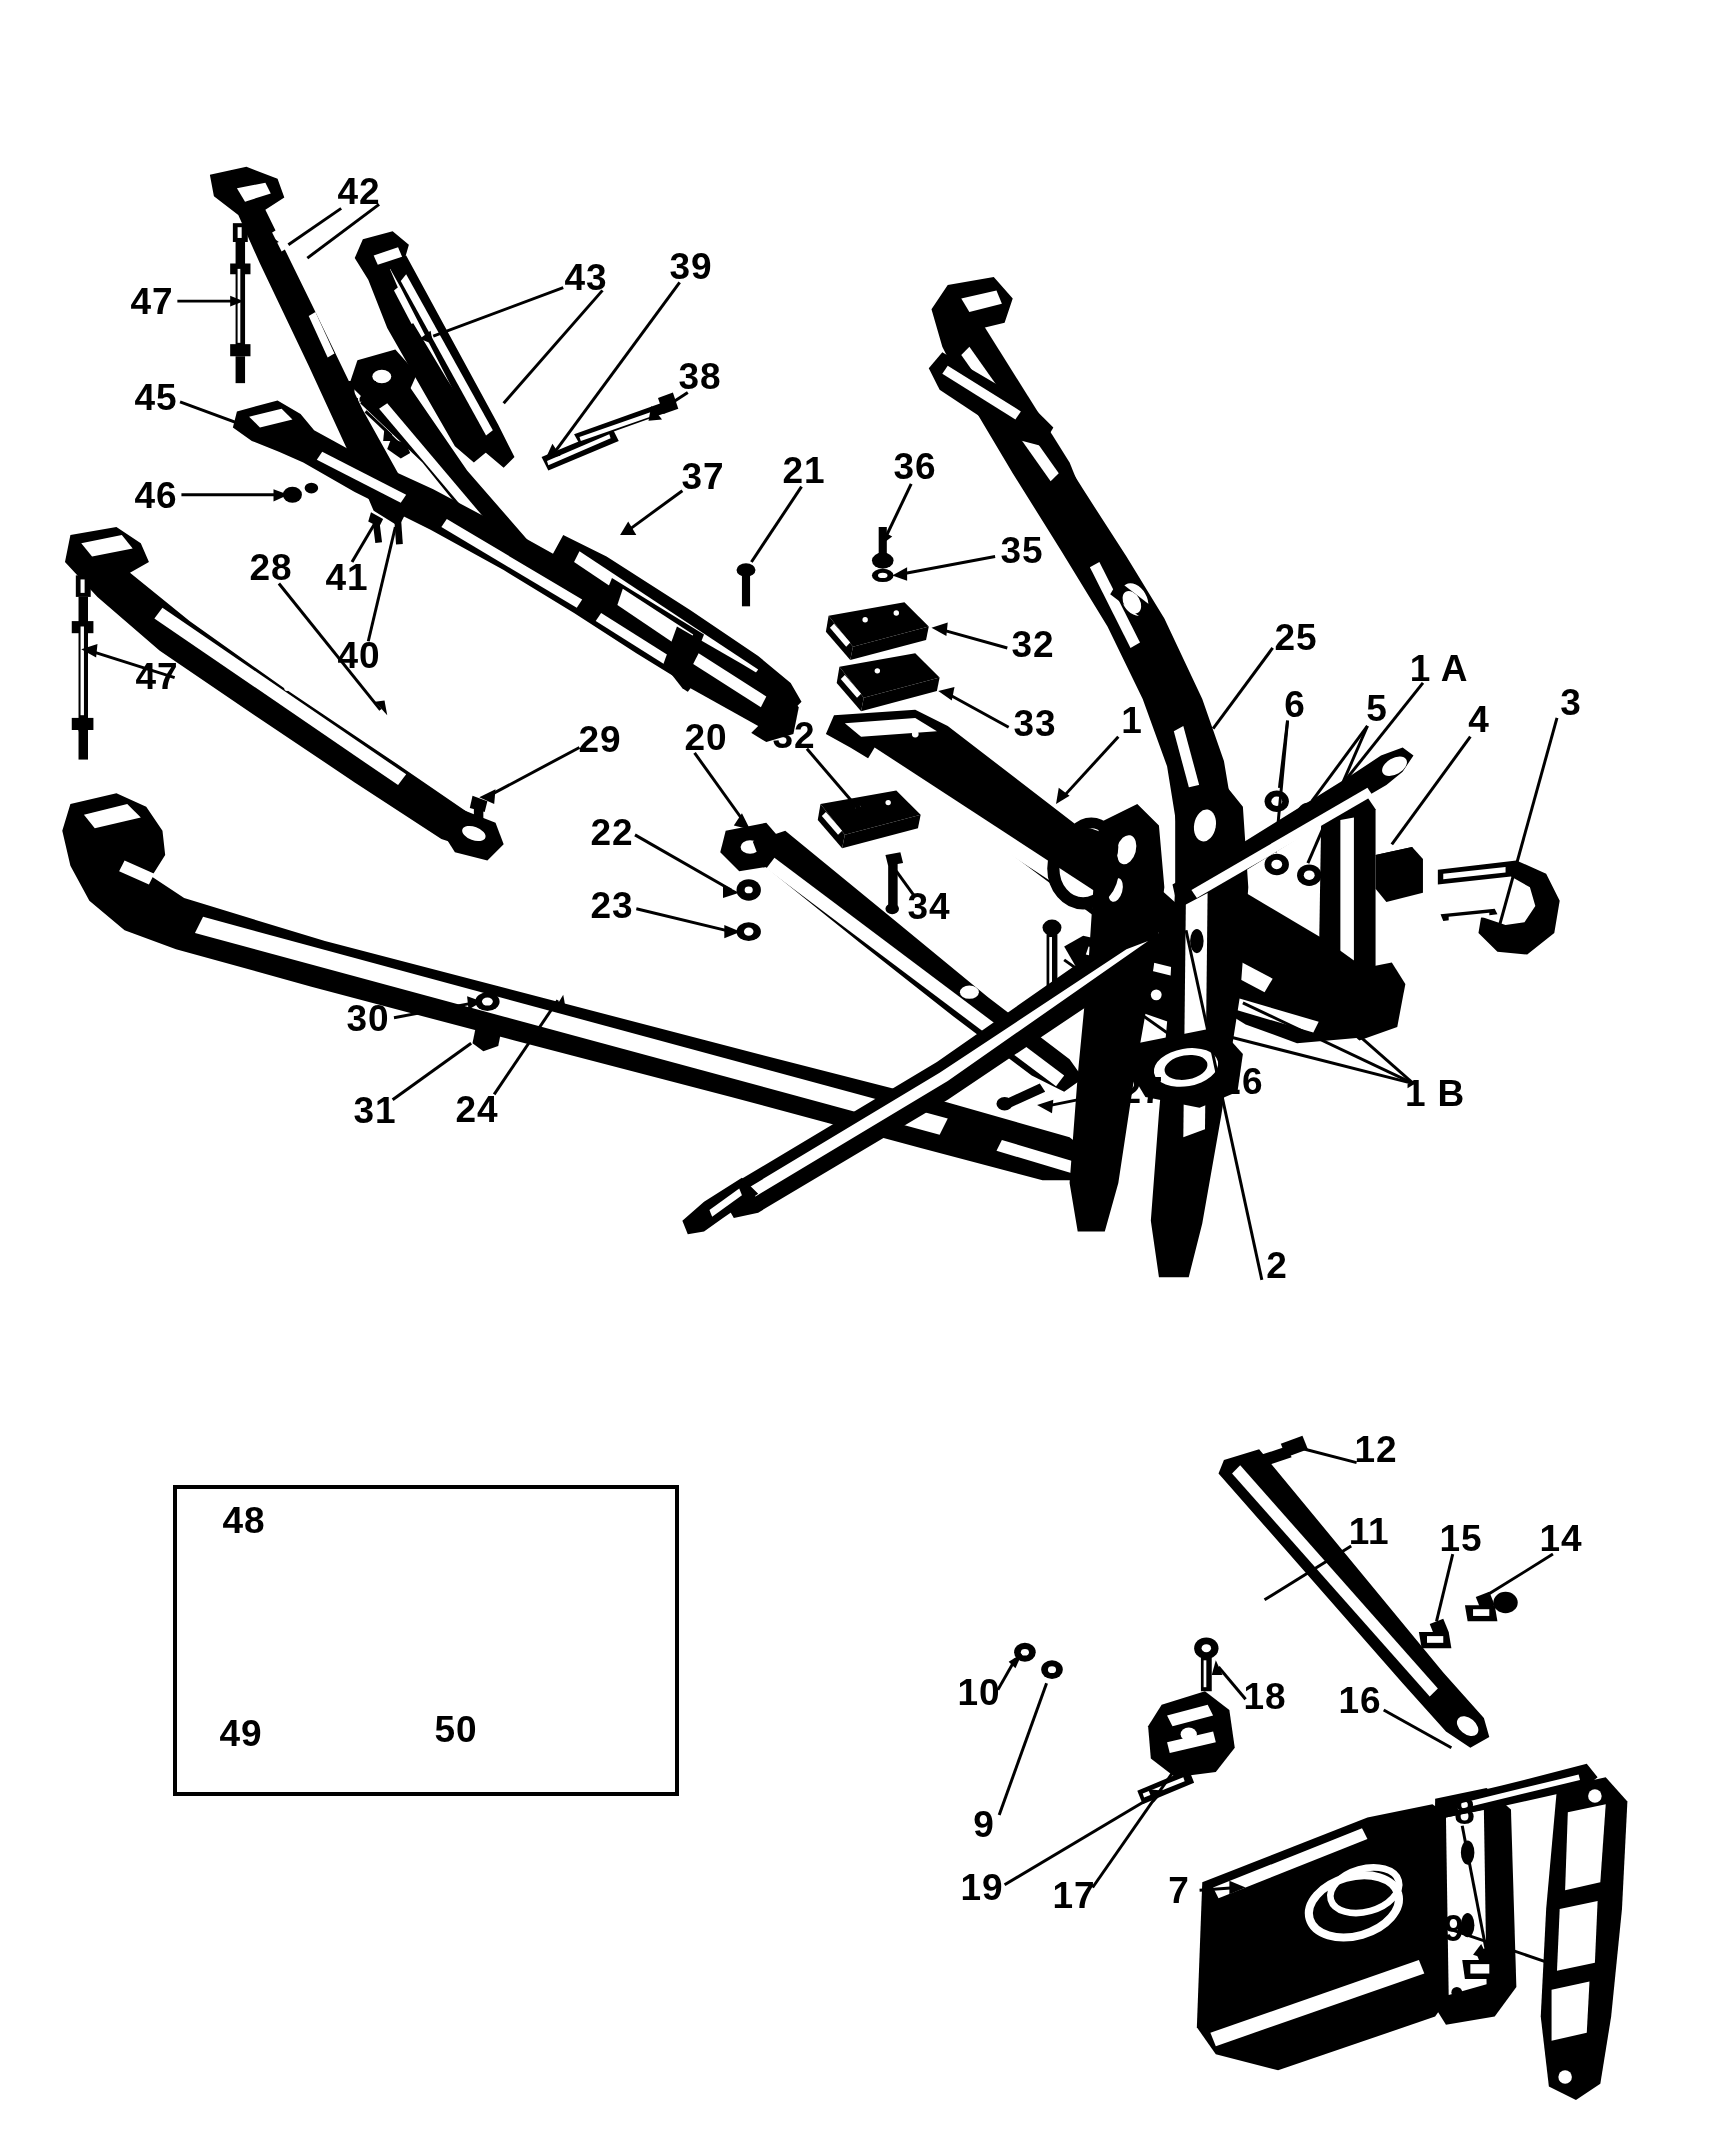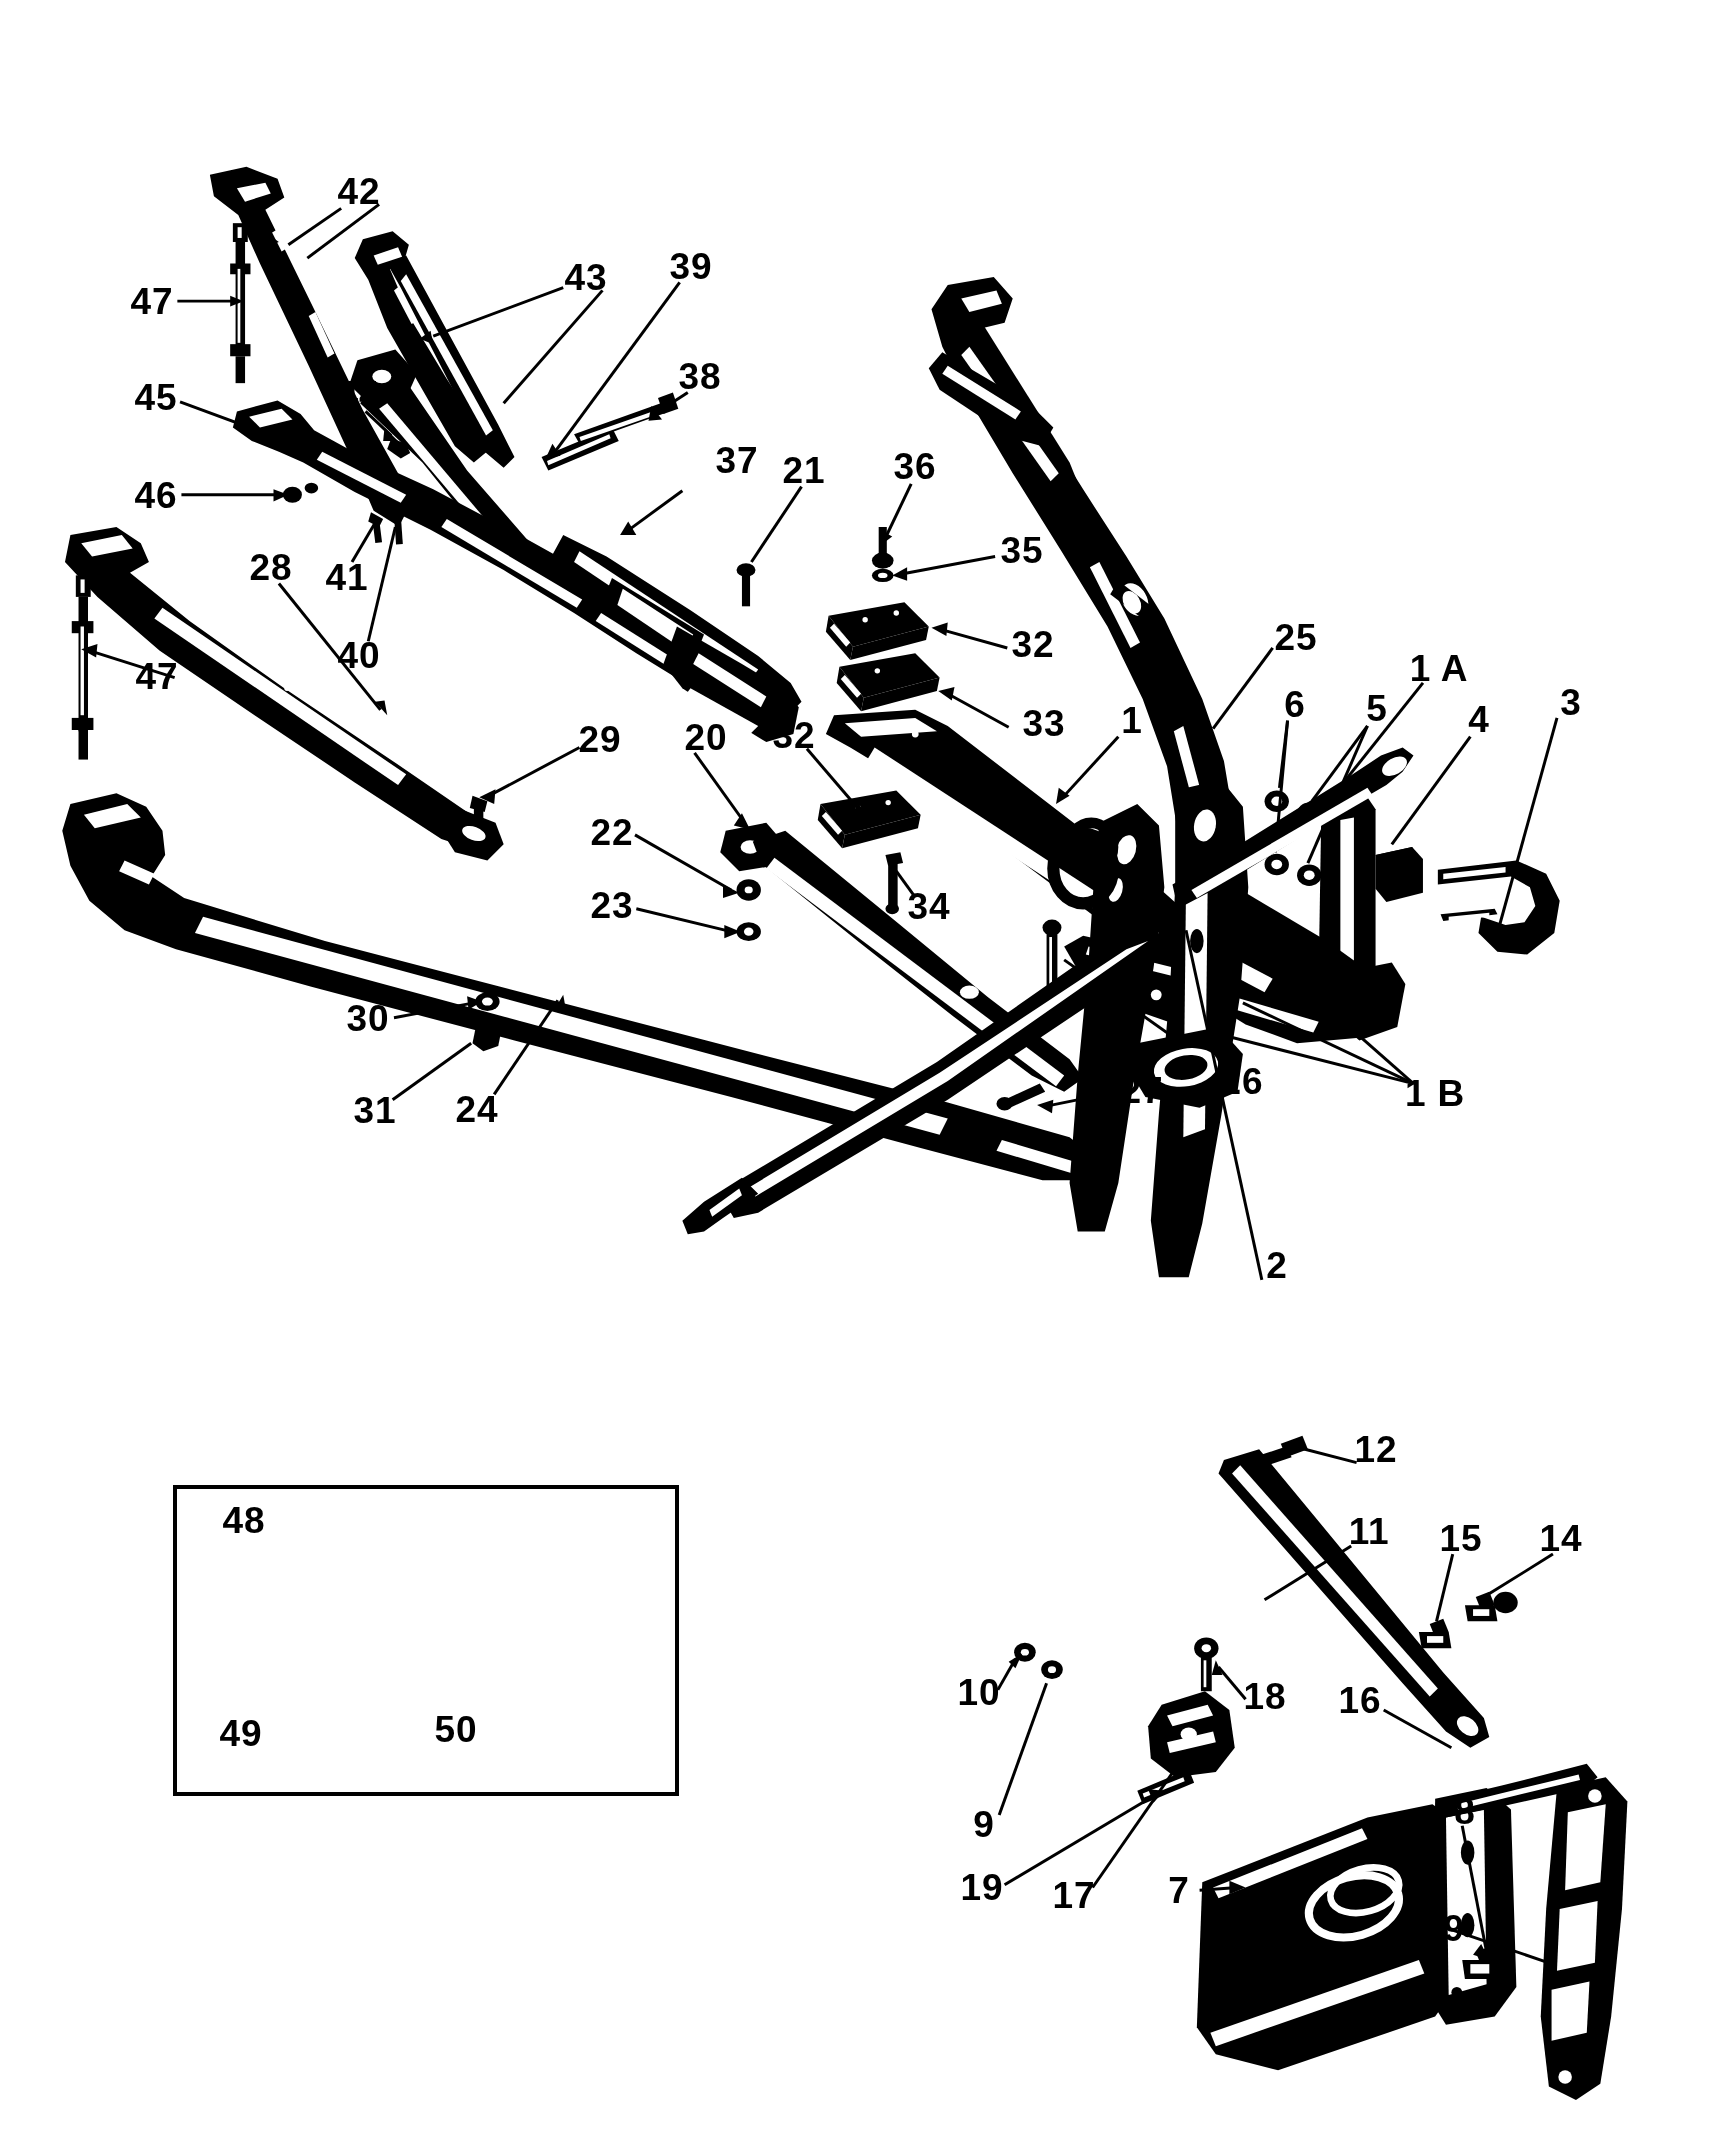--- a/index.html
+++ b/index.html
@@ -660,33 +660,33 @@
 
   <div id="callout-layer">
       <div class="callout" style="left: 359px; top: 191px;">42</div>
       <div class="callout" style="left: 152px; top: 301px;">47</div>
       <div class="callout" style="left: 586px; top: 277px;">43</div>
       <div class="callout" style="left: 691px; top: 266px;">39</div>
       <div class="callout" style="left: 700px; top: 376px;">38</div>
       <div class="callout" style="left: 156px; top: 397px;">45</div>
       <div class="callout" style="left: 359px; top: 394px;">44</div>
       <div class="callout" style="left: 156px; top: 495px;">46</div>
-      <div class="callout" style="left: 703px; top: 460px; margin-left: 34px;">37</div>
+      <div class="callout" style="left: 703px; top: 476px;">37</div>
       <div class="callout" style="left: 804px; top: 470px;">21</div>
       <div class="callout" style="left: 915px; top: 466px;">36</div>
       <div class="callout" style="left: 1022px; top: 550px;">35</div>
       <div class="callout" style="left: 347px; top: 577px;">41</div>
       <div class="callout" style="left: 271px; top: 567px;">28</div>
       <div class="callout" style="left: 359px; top: 655px;">40</div>
       <div class="callout" style="left: 1033px; top: 644px;">32</div>
       <div class="callout" style="left: 1296px; top: 637px;">25</div>
       <div class="callout" style="left: 1439px; top: 668px;">1 A</div>
       <div class="callout" style="left: 157px; top: 676px;">47</div>
       <div class="callout" style="left: 1571px; top: 702px;">3</div>
-      <div class="callout" style="left: 1035px; top: 723px; margin-left: 9px;">33</div>
+      <div class="callout" style="left: 1035px; top: 723px;">33</div>
       <div class="callout" style="left: 1295px; top: 704px;">6</div>
       <div class="callout" style="left: 1377px; top: 708px;">5</div>
       <div class="callout" style="left: 1479px; top: 719px;">4</div>
       <div class="callout" style="left: 1132px; top: 720px;">1</div>
       <div class="callout" style="left: 600px; top: 739px;">29</div>
       <div class="callout" style="left: 706px; top: 737px;">20</div>
       <div class="callout" style="left: 794px; top: 735px;">32</div>
       <div class="callout" style="left: 612px; top: 832px;">22</div>
       <div class="callout" style="left: 612px; top: 905px; text-align: center;">23</div>
       <div class="callout" style="left: 929px; top: 906px;">34</div>

